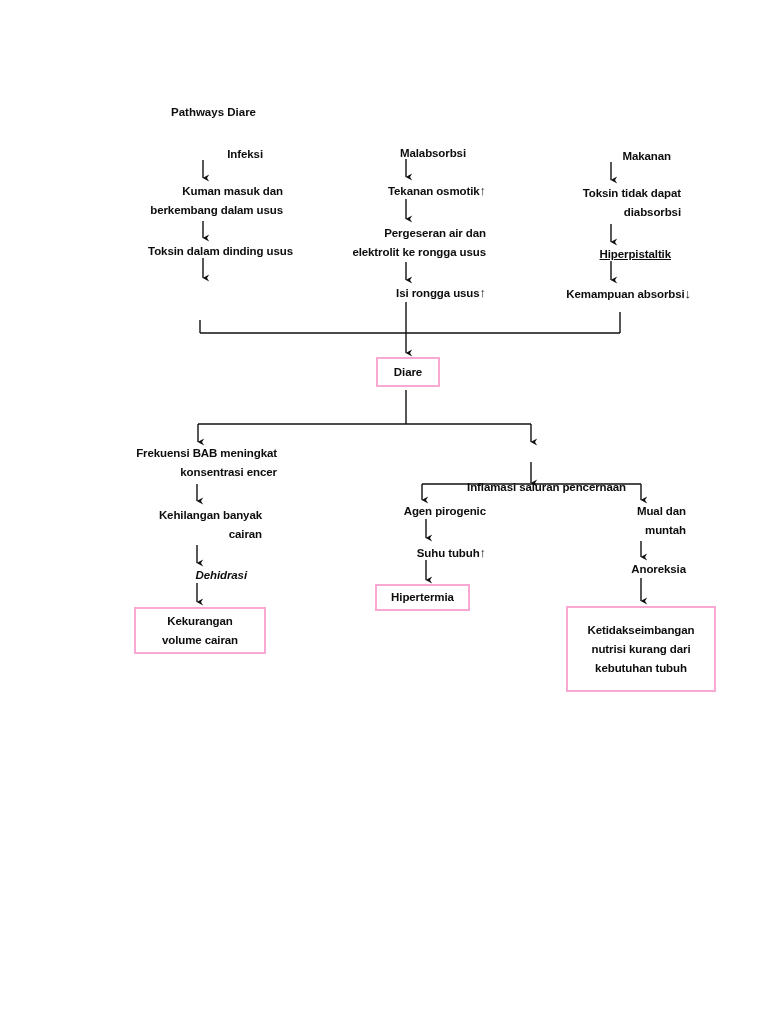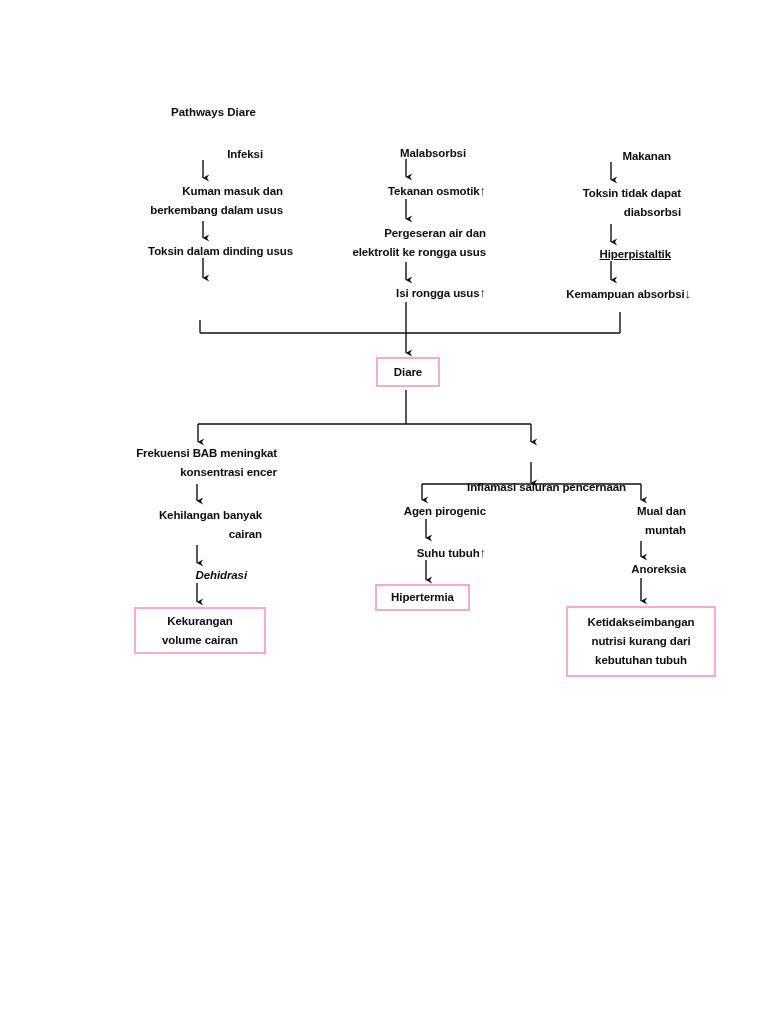--- a/index.html
+++ b/index.html
@@ -153,17 +153,17 @@
 
   <div class="node" style="left:436px; top:460px; width:190px;margin-top:18px;">Inflamasi saluran pencernaan</div>
 
   <div class="node" style="left:366px; top:502px; width:120px;">Agen pirogenic</div>
   <div class="node" style="left:366px; top:543px; width:120px;"><span>Suhu tubuh</span><span class="updown">↑</span></div>
   <div class="boxnode" style="left:375px; top:584px; width:95px; height:27px;">Hipertermia</div>
 
   <div class="node" style="left:596px; top:502px; width:90px;">Mual dan
 muntah</div>
   <div class="node" style="left:596px; top:560px; width:90px;">Anoreksia</div>
-  <div class="boxnode" style="left:566px; top:606px; width:150px; height:71px; flex-direction:column;">Ketidakseimbangan
+  <div class="boxnode" style="left:566px; top:606px; width:150px; height:86px; flex-direction:column;">Ketidakseimbangan
 nutrisi kurang dari
 kebutuhan tubuh</div>
 
 </div>
 
 </body></html>

